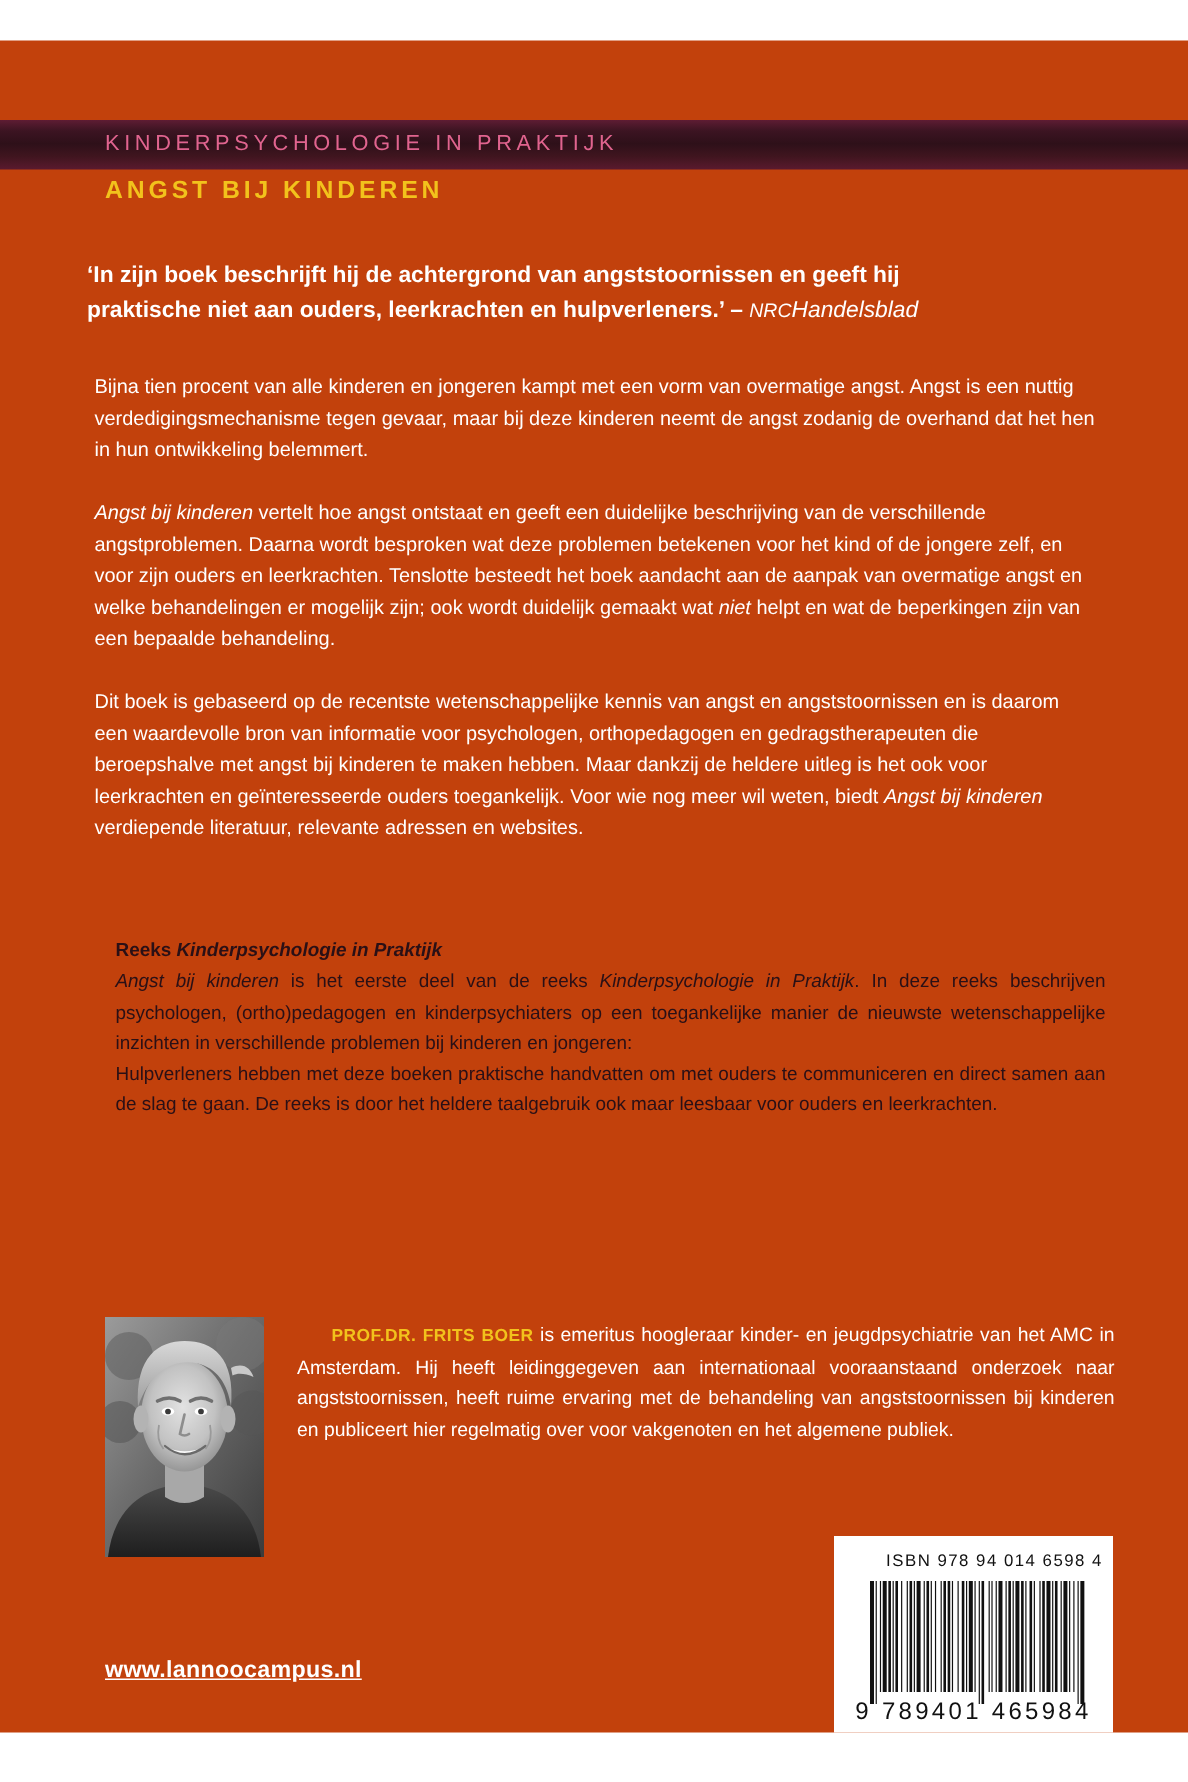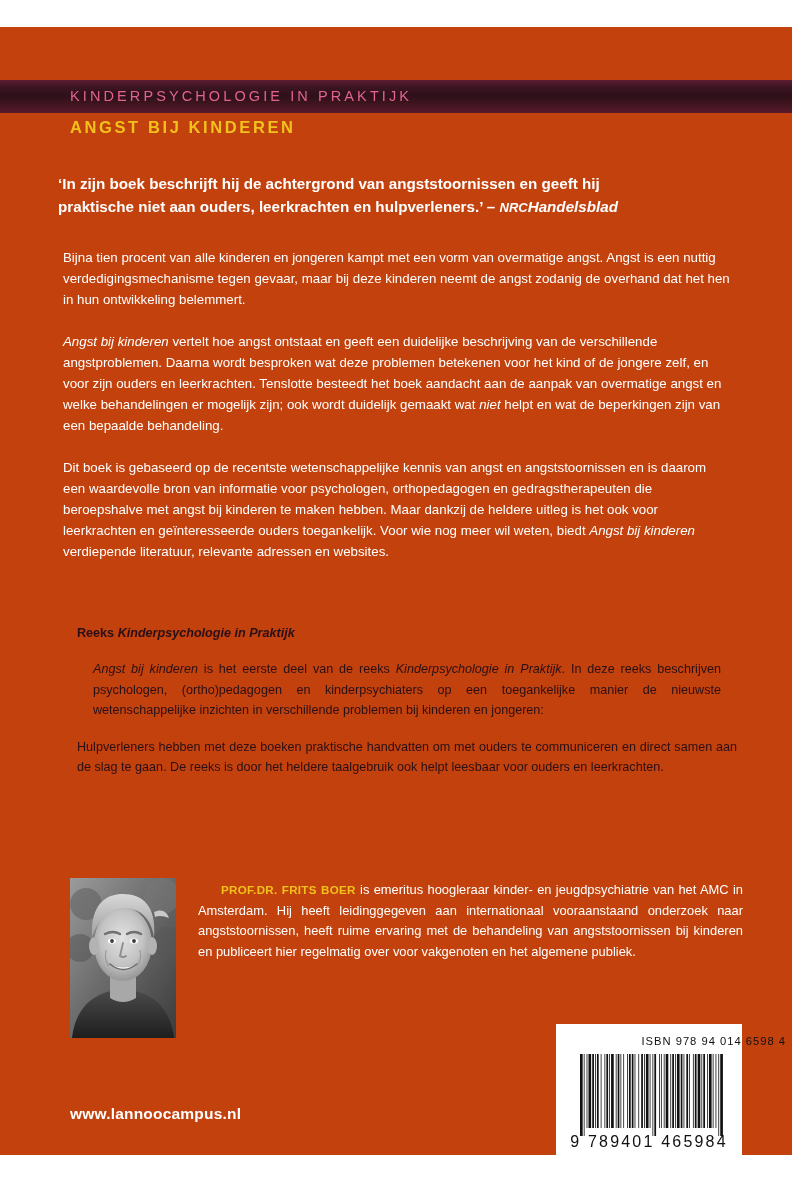--- a/index.html
+++ b/index.html
@@ -70,25 +70,25 @@
     left: 58px;
     top: 146px;
     width: 690px;
     font-size: 15.2px;
     line-height: 22.5px;
     font-weight: 700;
     color: #ffffff;
   }
   .quote .src {
     font-style: italic;
-    font-weight: 700;
+    font-weight: 400;
   }
   .quote .src-caps {
     font-style: italic;
-    font-weight: 700;
+    font-weight: 400;
     font-size: 13px;
   }
 
   
   .body-copy {
     position: absolute;
     left: 63px;
     top: 220px;
     width: 680px;
     color: #ffffff;
@@ -114,21 +114,21 @@
   }
   .series-heading {
     font-weight: 700;
     margin: 0 0 1px 0;
   }
   .series-heading em {
     font-style: italic;
     font-weight: 700;
   }
   .series-intro {
-    margin: 16px;
+    margin: 0;
     text-align: justify;
   }
   .series-intro em { font-style: italic; }
   .series-list {
     list-style: none;
     margin: 0;
     padding: 0 0 0 12px;
   }
   .series-list li {
     position: relative;
@@ -181,38 +181,39 @@
 
   
   .publisher-url {
     position: absolute;
     left: 70px;
     top: 1078px;
     font-size: 15.5px;
     font-weight: 700;
     letter-spacing: 0.2px;
     color: #ffffff;
+    text-decoration: underline;
   }
 
   
   .barcode-box {
     position: absolute;
     left: 556px;
     top: 997px;
     width: 186px;
     height: 142px;
     background: #ffffff;
     padding: 0;
   }
   .barcode-isbn {
     position: absolute;
-    left: 16px;
+    left: 0;
     top: 11px;
     width: 214px;
-    text-align: right;
+    text-align: center;
     font-size: 11.2px;
     letter-spacing: 1px;
     color: #111111;
     font-family: "Liberation Sans", sans-serif;
   }
   .barcode-bars {
     position: absolute;
     left: 24px;
     top: 30px;
     width: 144px;
@@ -250,21 +251,21 @@
 
   <div class="body-copy">
     <p>Bijna tien procent van alle kinderen en jongeren kampt met een vorm van overmatige angst. Angst is een nuttig verdedigingsmechanisme tegen gevaar, maar bij deze kinderen neemt de angst zodanig de overhand dat het hen in hun ontwikkeling belemmert.</p>
     <p><em>Angst bij kinderen</em><span> vertelt hoe angst ontstaat en geeft een duidelijke beschrijving van de verschillende angstproblemen. Daarna wordt besproken wat deze problemen betekenen voor het kind of de jongere zelf, en voor zijn ouders en leerkrachten. Tenslotte besteedt het boek aandacht aan de aanpak van overmatige angst en welke behandelingen er mogelijk zijn; ook wordt duidelijk gemaakt wat </span><em>niet</em><span> helpt en wat de beperkingen zijn van een bepaalde behandeling.</span></p>
     <p><span>Dit boek is gebaseerd op de recentste wetenschappelijke kennis van angst en angststoornissen en is daarom een waardevolle bron van informatie voor psychologen, orthopedagogen en gedragstherapeuten die beroepshalve met angst bij kinderen te maken hebben. Maar dankzij de heldere uitleg is het ook voor leerkrachten en geïnteresseerde ouders toegankelijk. Voor wie nog meer wil weten, biedt </span><em>Angst bij kinderen</em><span> verdiepende literatuur, relevante adressen en websites.</span></p>
   </div>
 
   <div class="series-block">
     <p class="series-heading"><span>Reeks </span><em>Kinderpsychologie in Praktijk</em></p>
     <p class="series-intro"><em>Angst bij kinderen</em><span> is het eerste deel van de reeks </span><em>Kinderpsychologie in Praktijk</em><span>. In deze reeks beschrijven psychologen, (ortho)pedagogen en kinderpsychiaters op een toegankelijke manier de nieuwste wetenschappelijke inzichten in verschillende problemen bij kinderen en jongeren:</span></p>
-    <p class="series-outro">Hulpverleners hebben met deze boeken praktische handvatten om met ouders te communiceren en direct samen aan de slag te gaan. De reeks is door het heldere taalgebruik ook helpt leesbaar voor ouders en leerkrachten.</p>
+    <p class="series-outro">Hulpverleners hebben met deze boeken praktische handvatten om met ouders te communiceren en direct samen aan de slag te gaan. De reeks is door het heldere taalgebruik ook maar leesbaar voor ouders en leerkrachten.</p>
   </div>
 
   <div class="author-photo">
     <svg width="106" height="160" viewBox="0 0 106 160">
       <defs>
         <linearGradient id="bgq" x1="0" y1="0" x2="1" y2="1">
           <stop offset="0%" stop-color="#9b9b9b"></stop>
           <stop offset="45%" stop-color="#6d6d6d"></stop>
           <stop offset="100%" stop-color="#3b3b3b"></stop>
         </linearGradient>

